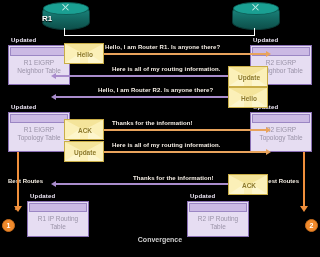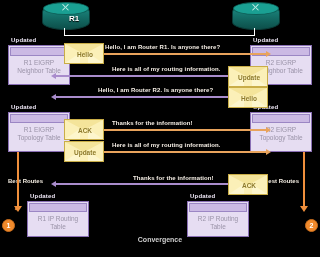--- a/index.html
+++ b/index.html
@@ -12,21 +12,21 @@
   .router .body{position:absolute;left:0;top:2px;width:46px;height:24px;
       border-radius:50%/30%;
       background:linear-gradient(180deg,#1e8f86 0%,#16746d 40%,#0d4f4a 100%);
       border:1px solid #0a3b37;box-shadow:0 1px 2px rgba(0,0,0,.6);}
   .router .top{position:absolute;left:1px;top:0px;width:44px;height:11px;
       border-radius:50%;background:#1aa093;border:1px solid #0d5f57;}
   .router .arrows{position:absolute;left:0;top:1px;width:46px;height:10px;
       color:#d8f5f0;font-size:8px;line-height:10px;text-align:center;
       letter-spacing:-1px;font-weight:bold;}
   .router .rlabel{position:absolute;left:0;top:12px;width:64px;
-      text-align:center;color:#ffffff;font-size:8px;font-weight:bold;
+      text-align:left;color:#ffffff;font-size:8px;font-weight:bold;
       text-shadow:0 1px 1px #000;}
   .stub{position:absolute;width:1px;background:#ffffff;}
 
   
   .hline{position:absolute;height:1px;background:#ffffff;}
 
   
   .tbox{position:absolute;width:62px;background:#e6ddf2;
         border:1px solid #8a6fb5;box-sizing:border-box;}
   .tbox .cap{height:7px;margin:1px;background:#cbb9e4;border:1px solid #9b86c4;}

